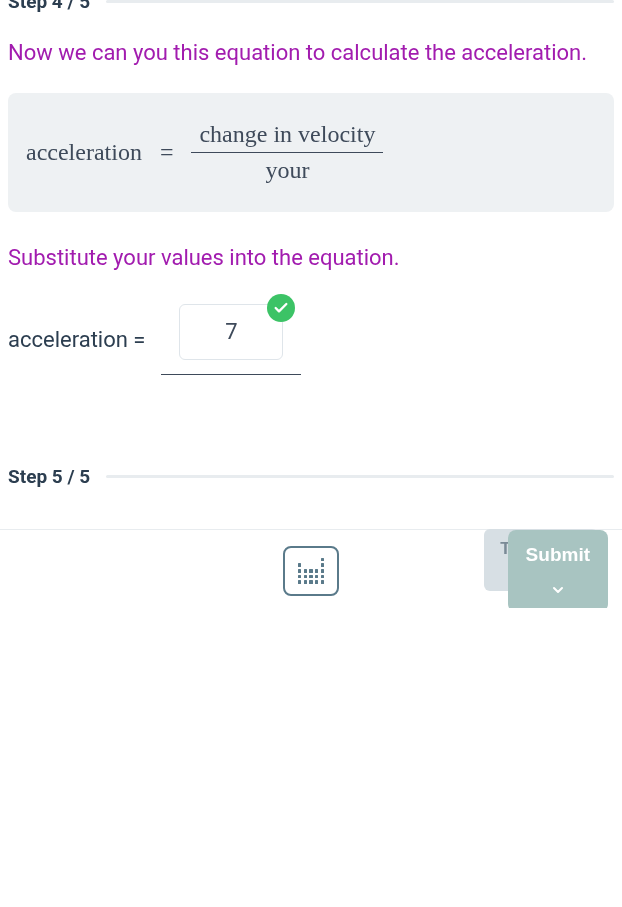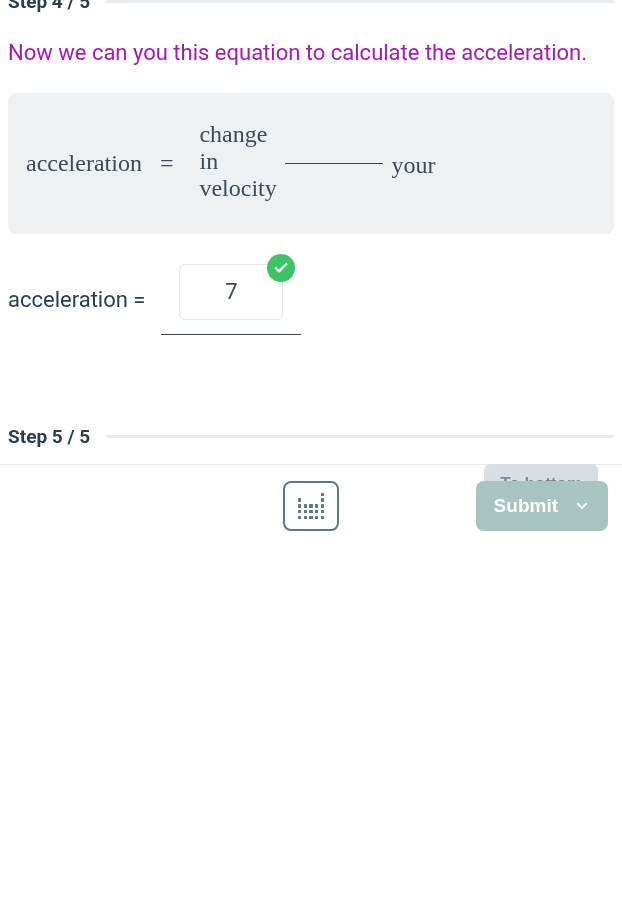--- a/index.html
+++ b/index.html
@@ -54,20 +54,21 @@
       color: #3e4a5a;
     }
     .equation-lhs {
       white-space: nowrap;
     }
     .equation-equals {
       margin: 0 6px;
     }
     .fraction {
       display: inline-flex;
+      flex-direction: column;
       align-items: center;
     }
     .frac-num {
       padding: 0 8px 4px 8px;
     }
     .frac-bar {
       width: 100%;
       border-top: 1.5px solid #3e4a5a;
     }
     .frac-den {
@@ -121,21 +122,21 @@
       height: 16px;
     }
     .input-frac-bar {
       width: 140px;
       border-top: 1.5px solid #3e4a5a;
     }
     .step5-header {
       display: flex;
       align-items: center;
       gap: 16px;
-      margin-bottom: 16px;
+      margin-bottom: 41px;
       margin-top: 28px;
     }
     .to-bottom {
       position: absolute;
       right: 16px;
       background: #d7dfe4;
       color: #7a8a96;
       font-weight: 600;
       font-size: 17px;
       padding: 10px 16px;
@@ -203,20 +204,21 @@
       color: #fff;
       font-weight: 600;
       font-size: 19px;
       padding: 14px 18px;
       border: none;
       border-radius: 8px;
       display: inline-flex;
       align-items: center;
       gap: 16px;
       cursor: pointer;
+      flex-direction: column;
     }
     .submit-btn svg {
       width: 16px;
       height: 16px;
     }
     .top-crop {
       margin-top: -10px;
     }
   </style>
 </head>
@@ -233,20 +235,21 @@
   <div class="equation-box">
     <span class="equation-lhs">acceleration</span>
     <span class="equation-equals">=</span>
     <span class="fraction">
       <span class="frac-num">change in velocity</span>
       <span class="frac-bar"></span>
       <span class="frac-den">your</span>
     </span>
   </div>
 
+  <p class="body-text">Substitute your values into the equation.</p>
 
   <div class="substitute-row">
     <span class="sub-lhs">acceleration =</span>
     <div class="input-fraction">
       <div class="input-wrap">
         <input class="answer-input" type="text" value="7" style="">
         <div class="check-badge">
           <svg viewBox="0 0 24 24" fill="none" stroke="#fff" stroke-width="3.5" stroke-linecap="round" stroke-linejoin="round">
               <polyline points="20 6 9 17 4 12"></polyline>
             </svg>

